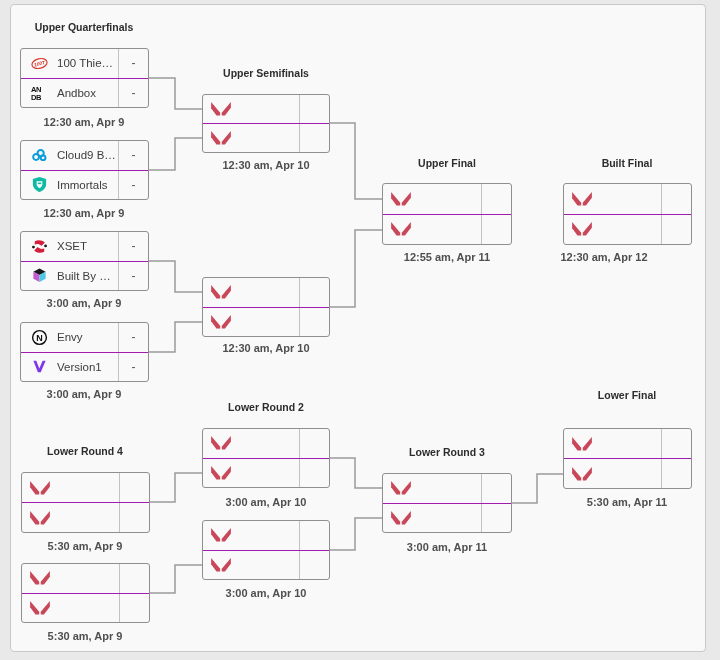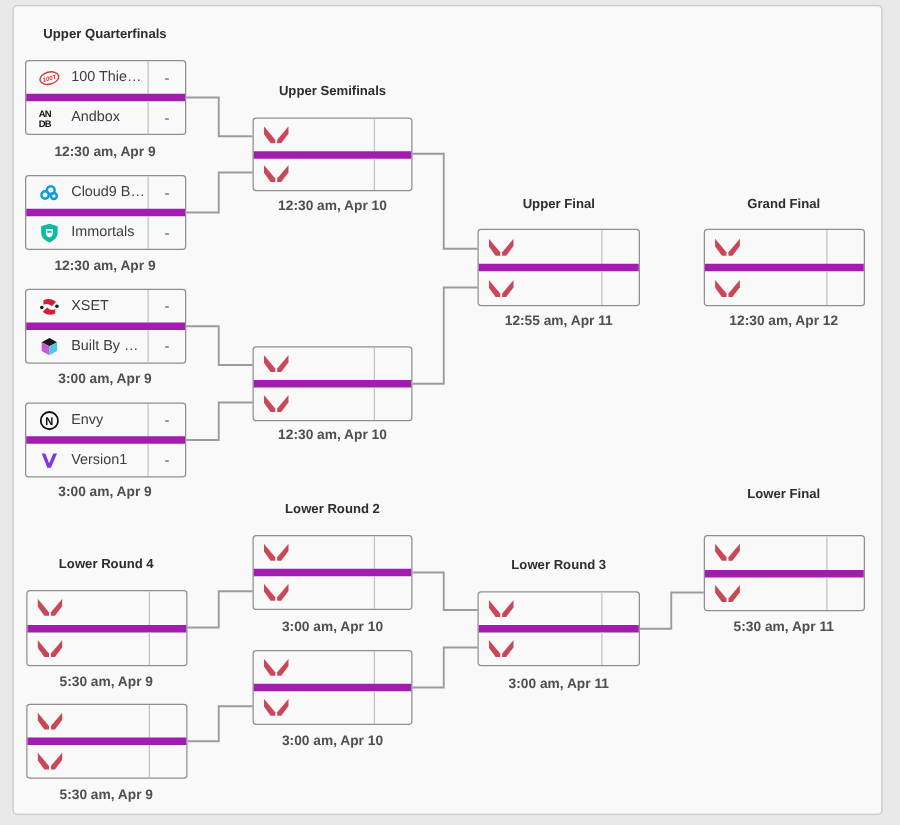--- a/index.html
+++ b/index.html
@@ -18,21 +18,21 @@
   .round-header{
     position:absolute;transform:translateX(-50%);
     font-size:10.5px;font-weight:bold;color:#2d2d2d;white-space:nowrap;
   }
   .match{
     position:absolute;width:129px;height:60px;box-sizing:border-box;
     background:#f9f9f9;border:1.5px solid #8f8f8f;border-radius:3px;
     display:flex;flex-direction:column;
   }
   .match .row{flex:1;display:flex;align-items:center;padding-left:8px;min-width:0;}
-  .match .row.second{border-top:6px solid #a21caf;}
+  .match .row.second{border-top:1px solid #a21caf;}
   .team-name{
     flex:1;font-size:11.5px;color:#3d3d3d;margin-left:8px;
     white-space:nowrap;overflow:hidden;text-overflow:ellipsis;min-width:0;
   }
   .score-cell{
     width:29px;flex:none;align-self:stretch;border-left:1px solid #c2c2c2;
     display:flex;align-items:center;justify-content:center;
     font-size:12px;color:#555;
   }
   .logo{flex:none;display:flex;align-items:center;justify-content:center;width:20px;height:18px;}
@@ -59,21 +59,21 @@
       <path d="M150 593 H175 V565 H202"></path>
       <path d="M330 458 H355 V488 H382"></path>
       <path d="M330 550 H355 V518 H382"></path>
       <path d="M512 503 H537 V474 H563"></path>
     </g>
   </svg>
 
   <div class="round-header" style="left:84px;top:21px">Upper Quarterfinals</div>
   <div class="round-header" style="left:266px;top:67px">Upper Semifinals</div>
   <div class="round-header" style="left:447px;top:157px">Upper Final</div>
-  <div class="round-header" style="left:627px;top:157px">Grand Final</div>
+  <div class="round-header" style="left:627px;top:157px">Built Final</div>
   <div class="round-header" style="left:85px;top:445px">Lower Round 4</div>
   <div class="round-header" style="left:266px;top:401px">Lower Round 2</div>
   <div class="round-header" style="left:447px;top:446px">Lower Round 3</div>
   <div class="round-header" style="left:627px;top:389px">Lower Final</div>
 
   <div class="match" style="left:20px;top:48px">
     <div class="row">
       <span class="logo">
         <svg viewBox="0 0 18 18" width="17" height="17">
             <g transform="rotate(-14 9 9)">
@@ -261,21 +261,21 @@
       <span class="logo">
           <svg viewBox="0 0 24 17" width="20" height="14">
             <path d="M0 0 L11 13 L11 16.5 L6.5 16.5 L0 7.5 Z" fill="#c8485a"></path>
             <path d="M24 0 L24 7 L16.8 16.5 L12.9 16.5 L12.9 13 Z" fill="#c8485a"></path>
           </svg>
         </span>
       <span class="team-name"></span>
       <span class="score-cell"></span>
     </div>
   </div>
-  <div class="match-date" style="left:627px;top:251px">12:30 am, Apr 12</div>
+  <div class="match-date" style="left:604px;top:251px">12:30 am, Apr 12</div>
 
   <div class="match" style="left:21px;top:472px;height:61px">
     <div class="row">
       <span class="logo">
           <svg viewBox="0 0 24 17" width="20" height="14">
             <path d="M0 0 L11 13 L11 16.5 L6.5 16.5 L0 7.5 Z" fill="#c8485a"></path>
             <path d="M24 0 L24 7 L16.8 16.5 L12.9 16.5 L12.9 13 Z" fill="#c8485a"></path>
           </svg>
         </span>
       <span class="team-name"></span>

